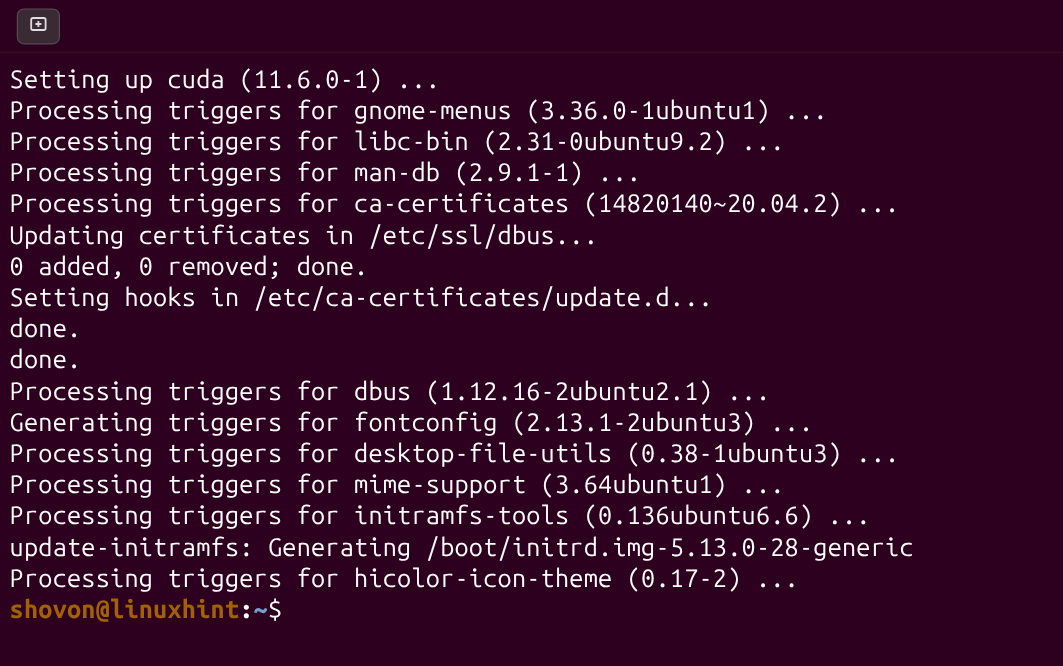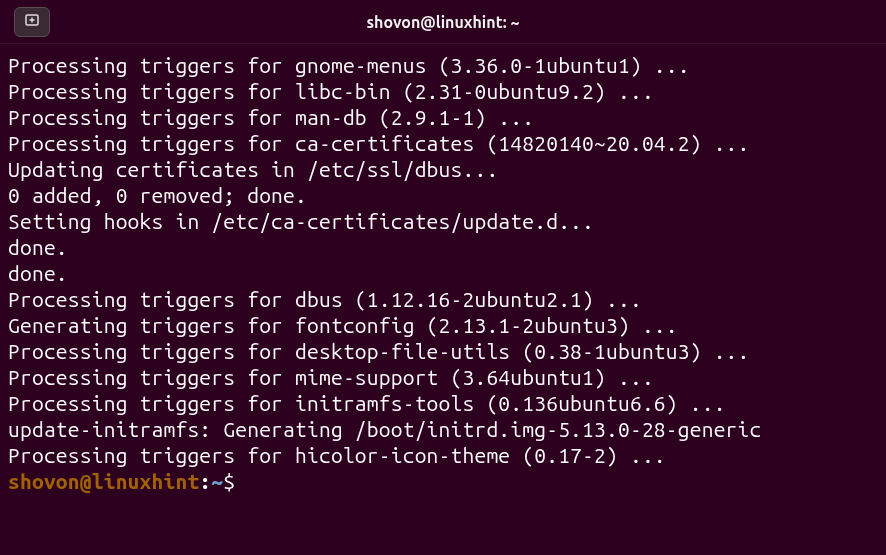--- a/index.html
+++ b/index.html
@@ -93,24 +93,24 @@
 <div class="titlebar">
   <div class="tab-button">
     <span>
       <svg viewBox="0 0 16 16" fill="none" stroke="currentColor" stroke-width="1.5">
         <rect x="2" y="3" width="12" height="10" rx="1.5"></rect>
         <line x1="8" y1="5.5" x2="8" y2="10.5"></line>
         <line x1="5.5" y1="8" x2="10.5" y2="8"></line>
       </svg>
     </span>
   </div>
-  <div class="title">shovon@linuxhint: ~</div>
 </div>
 
 <div class="terminal">
+  <div class="terminal-line">Setting up cuda (11.6.0-1) ...</div>
   <div class="terminal-line">Processing triggers for gnome-menus (3.36.0-1ubuntu1) ...</div>
   <div class="terminal-line">Processing triggers for libc-bin (2.31-0ubuntu9.2) ...</div>
   <div class="terminal-line">Processing triggers for man-db (2.9.1-1) ...</div>
   <div class="terminal-line">Processing triggers for ca-certificates (14820140~20.04.2) ...</div>
   <div class="terminal-line">Updating certificates in /etc/ssl/dbus...</div>
   <div class="terminal-line">0 added, 0 removed; done.</div>
   <div class="terminal-line">Setting hooks in /etc/ca-certificates/update.d...</div>
   <div class="terminal-line"></div>
   <div class="terminal-line">done.</div>
   <div class="terminal-line">done.</div>

